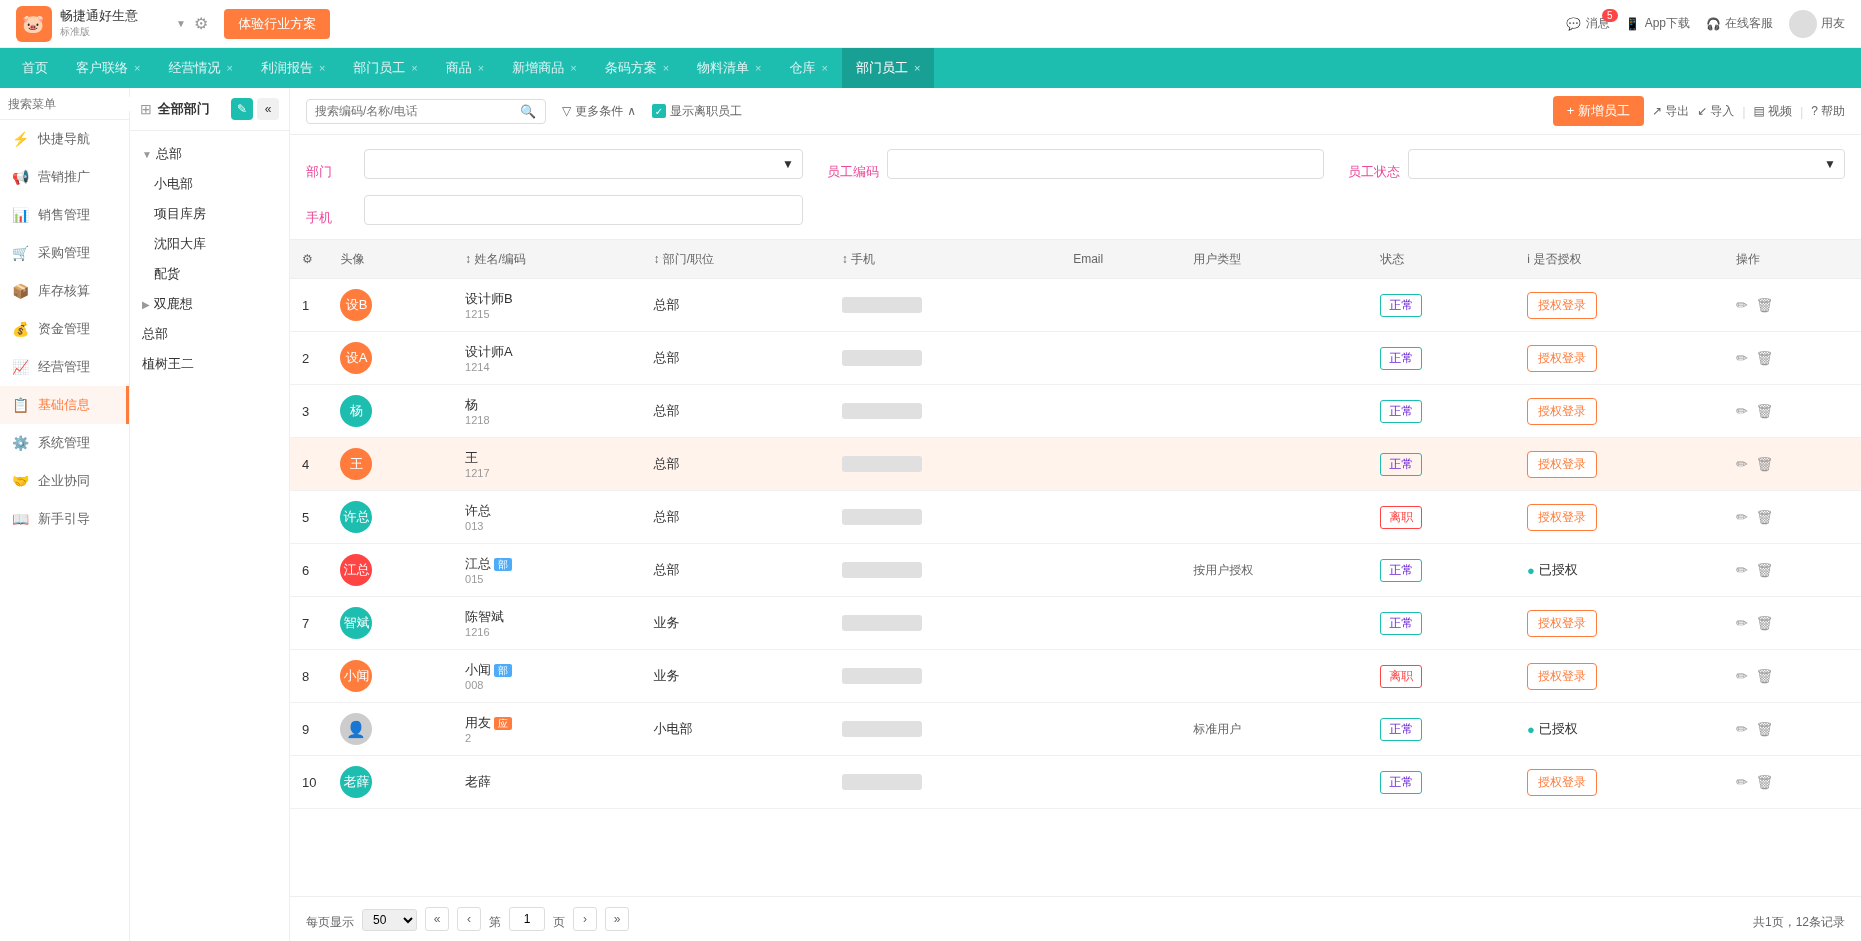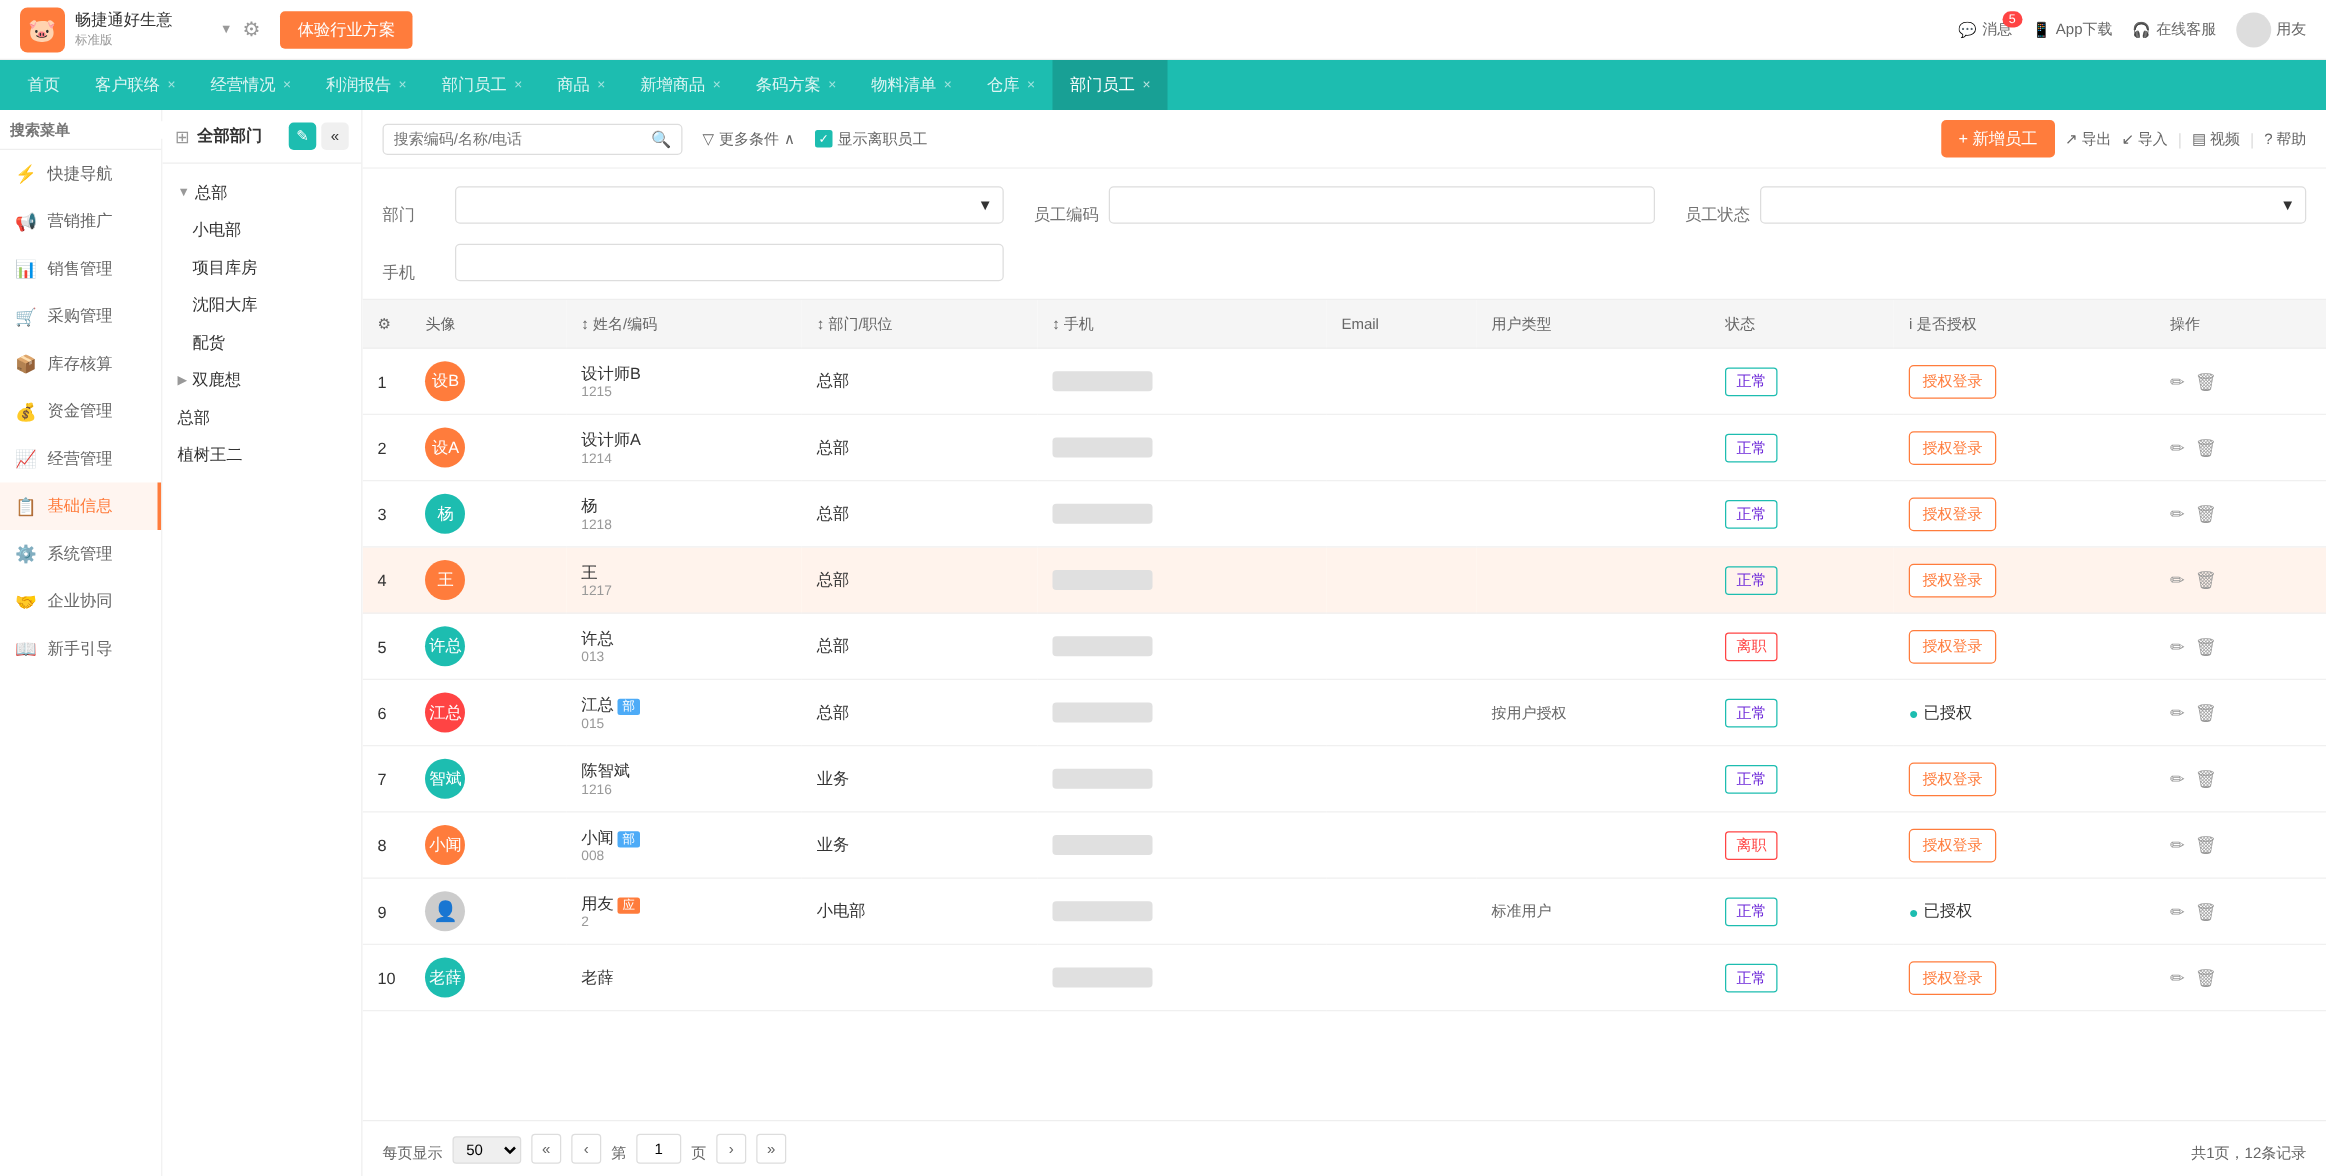--- a/index.html
+++ b/index.html
@@ -129,21 +129,20 @@
       display: flex;
       align-items: center;
       gap: 4px;
     }
     .sidebar-search input {
       border: none;
       outline: none;
       font-size: 12px;
       flex: 1;
       color: #7f1d1d;
-      font-weight: bold;
     }
     .sidebar-nav {
       flex: 1;
       overflow-y: auto;
     }
     .sidebar-item {
       display: flex;
       align-items: center;
       gap: 8px;
       padding: 10px 12px;
@@ -316,21 +315,21 @@
       display: grid;
       grid-template-columns: 1fr 1fr 1fr;
       gap: 12px 24px;
     }
     .form-row {
       display: flex;
       align-items: center;
       gap: 8px;
     }
     .form-label {
-      color: #737373;
+      color: #ec4899;
       font-size: 13px;
       white-space: nowrap;
       min-width: 50px;
       margin-top: 16px;
     }
     .form-select {
       flex: 1;
       border: 1px solid #ddd;
       border-radius: 4px;
       padding: 5px 8px;

